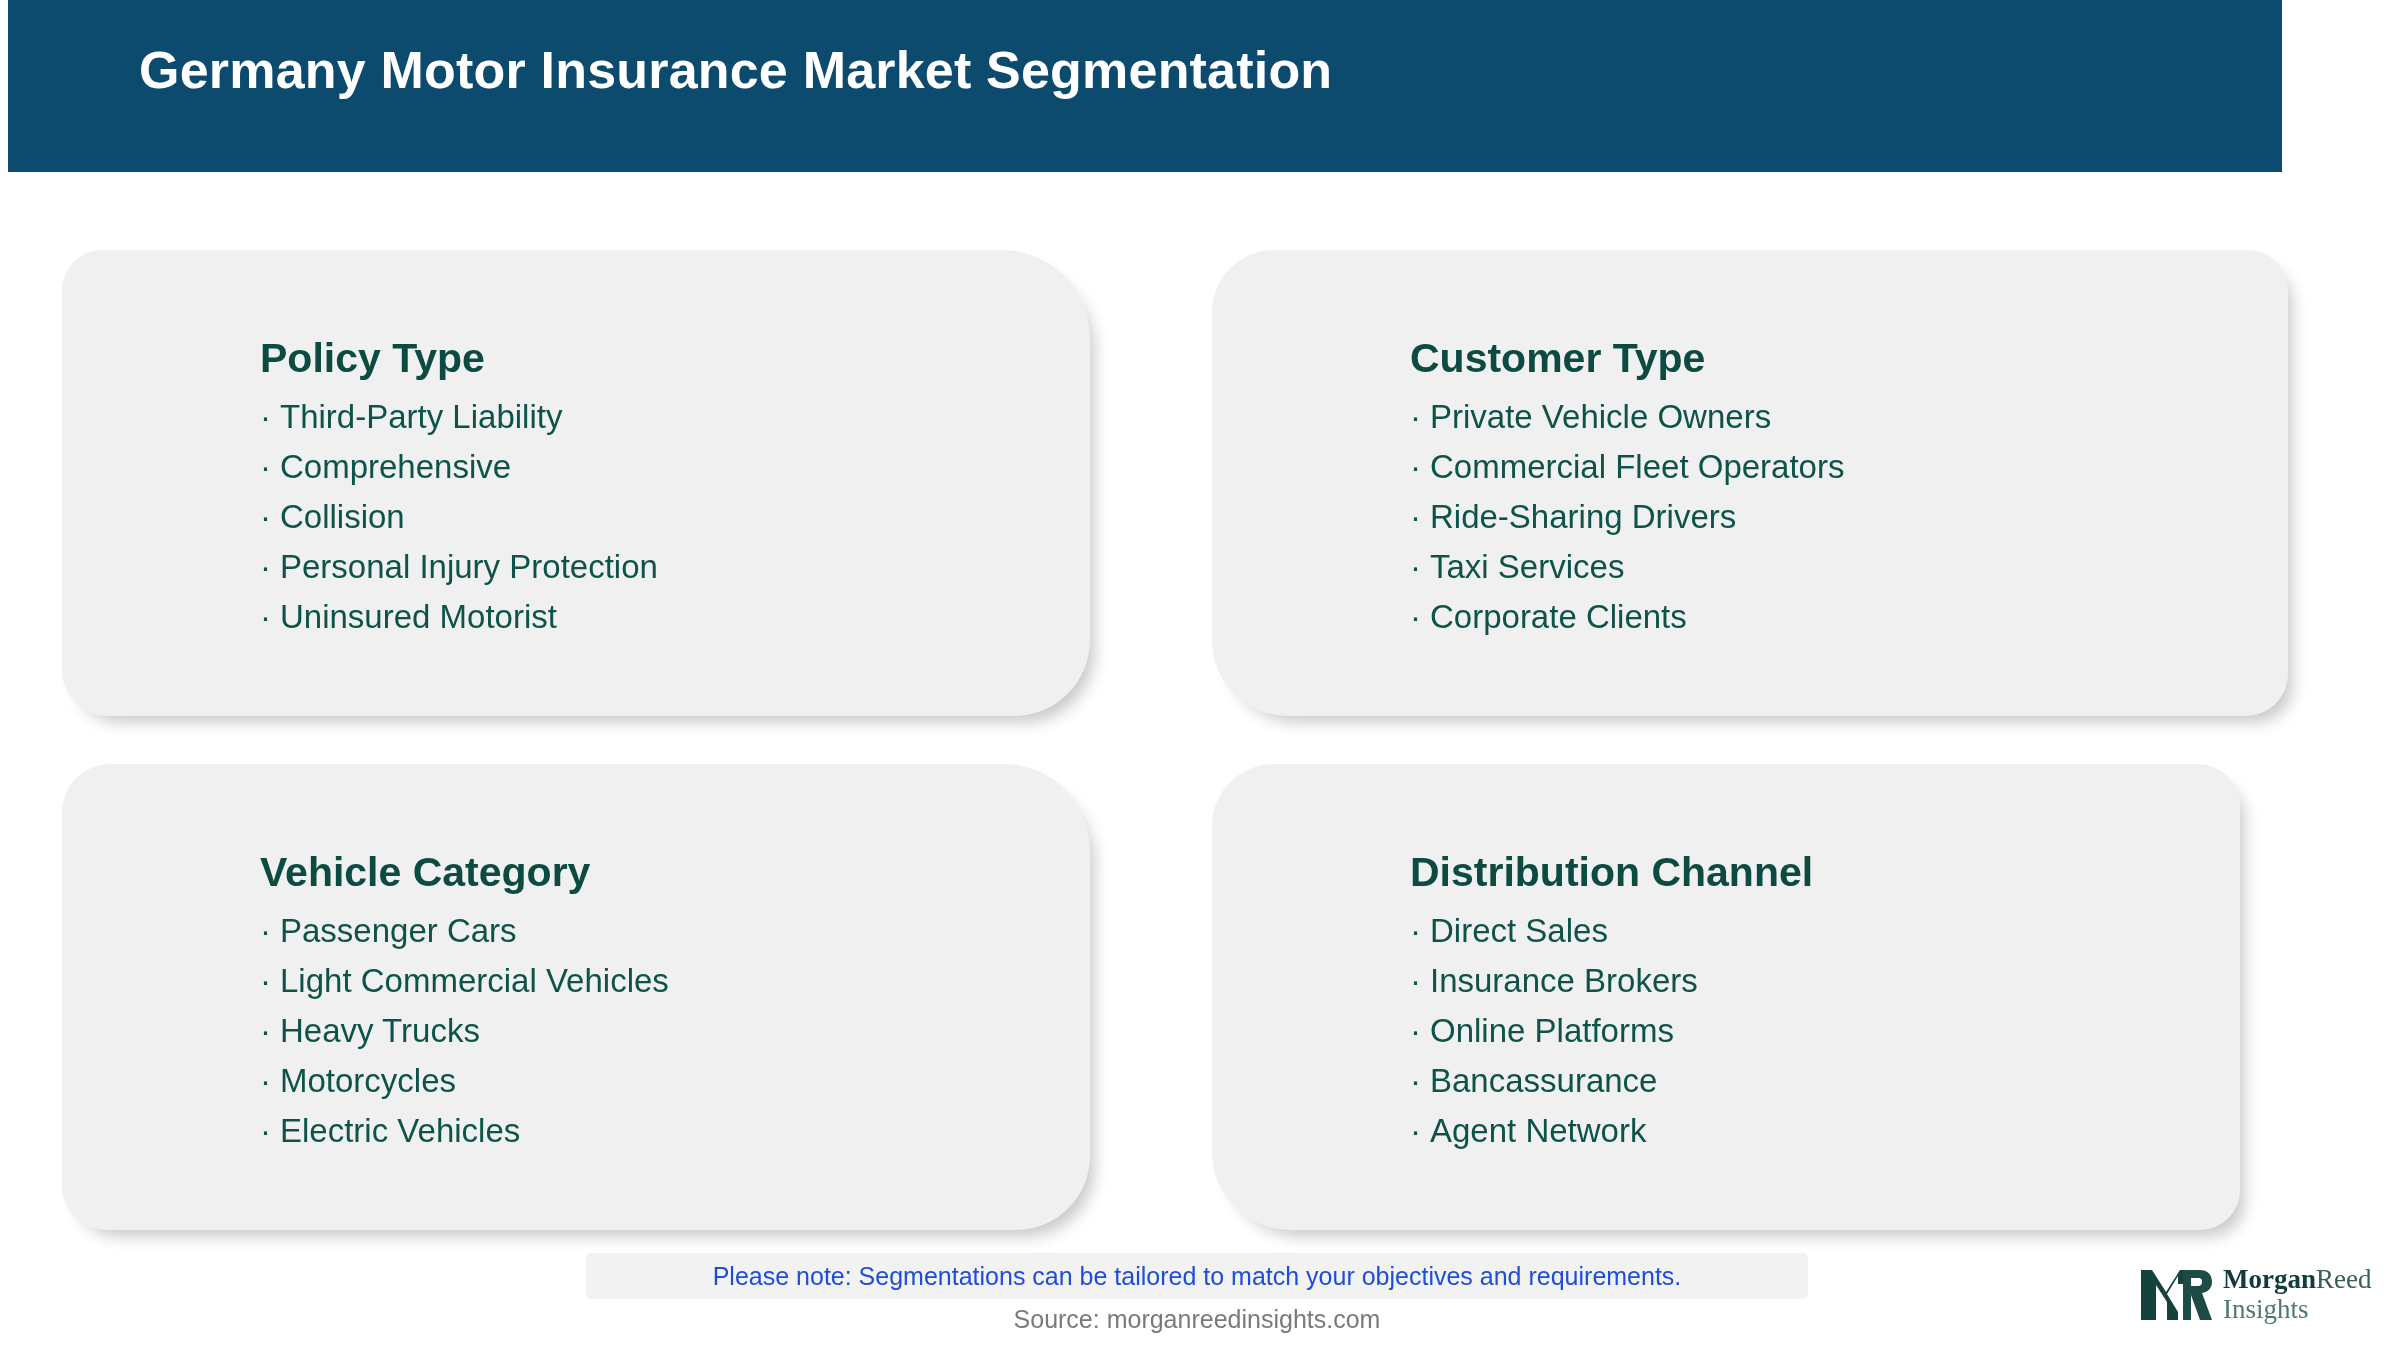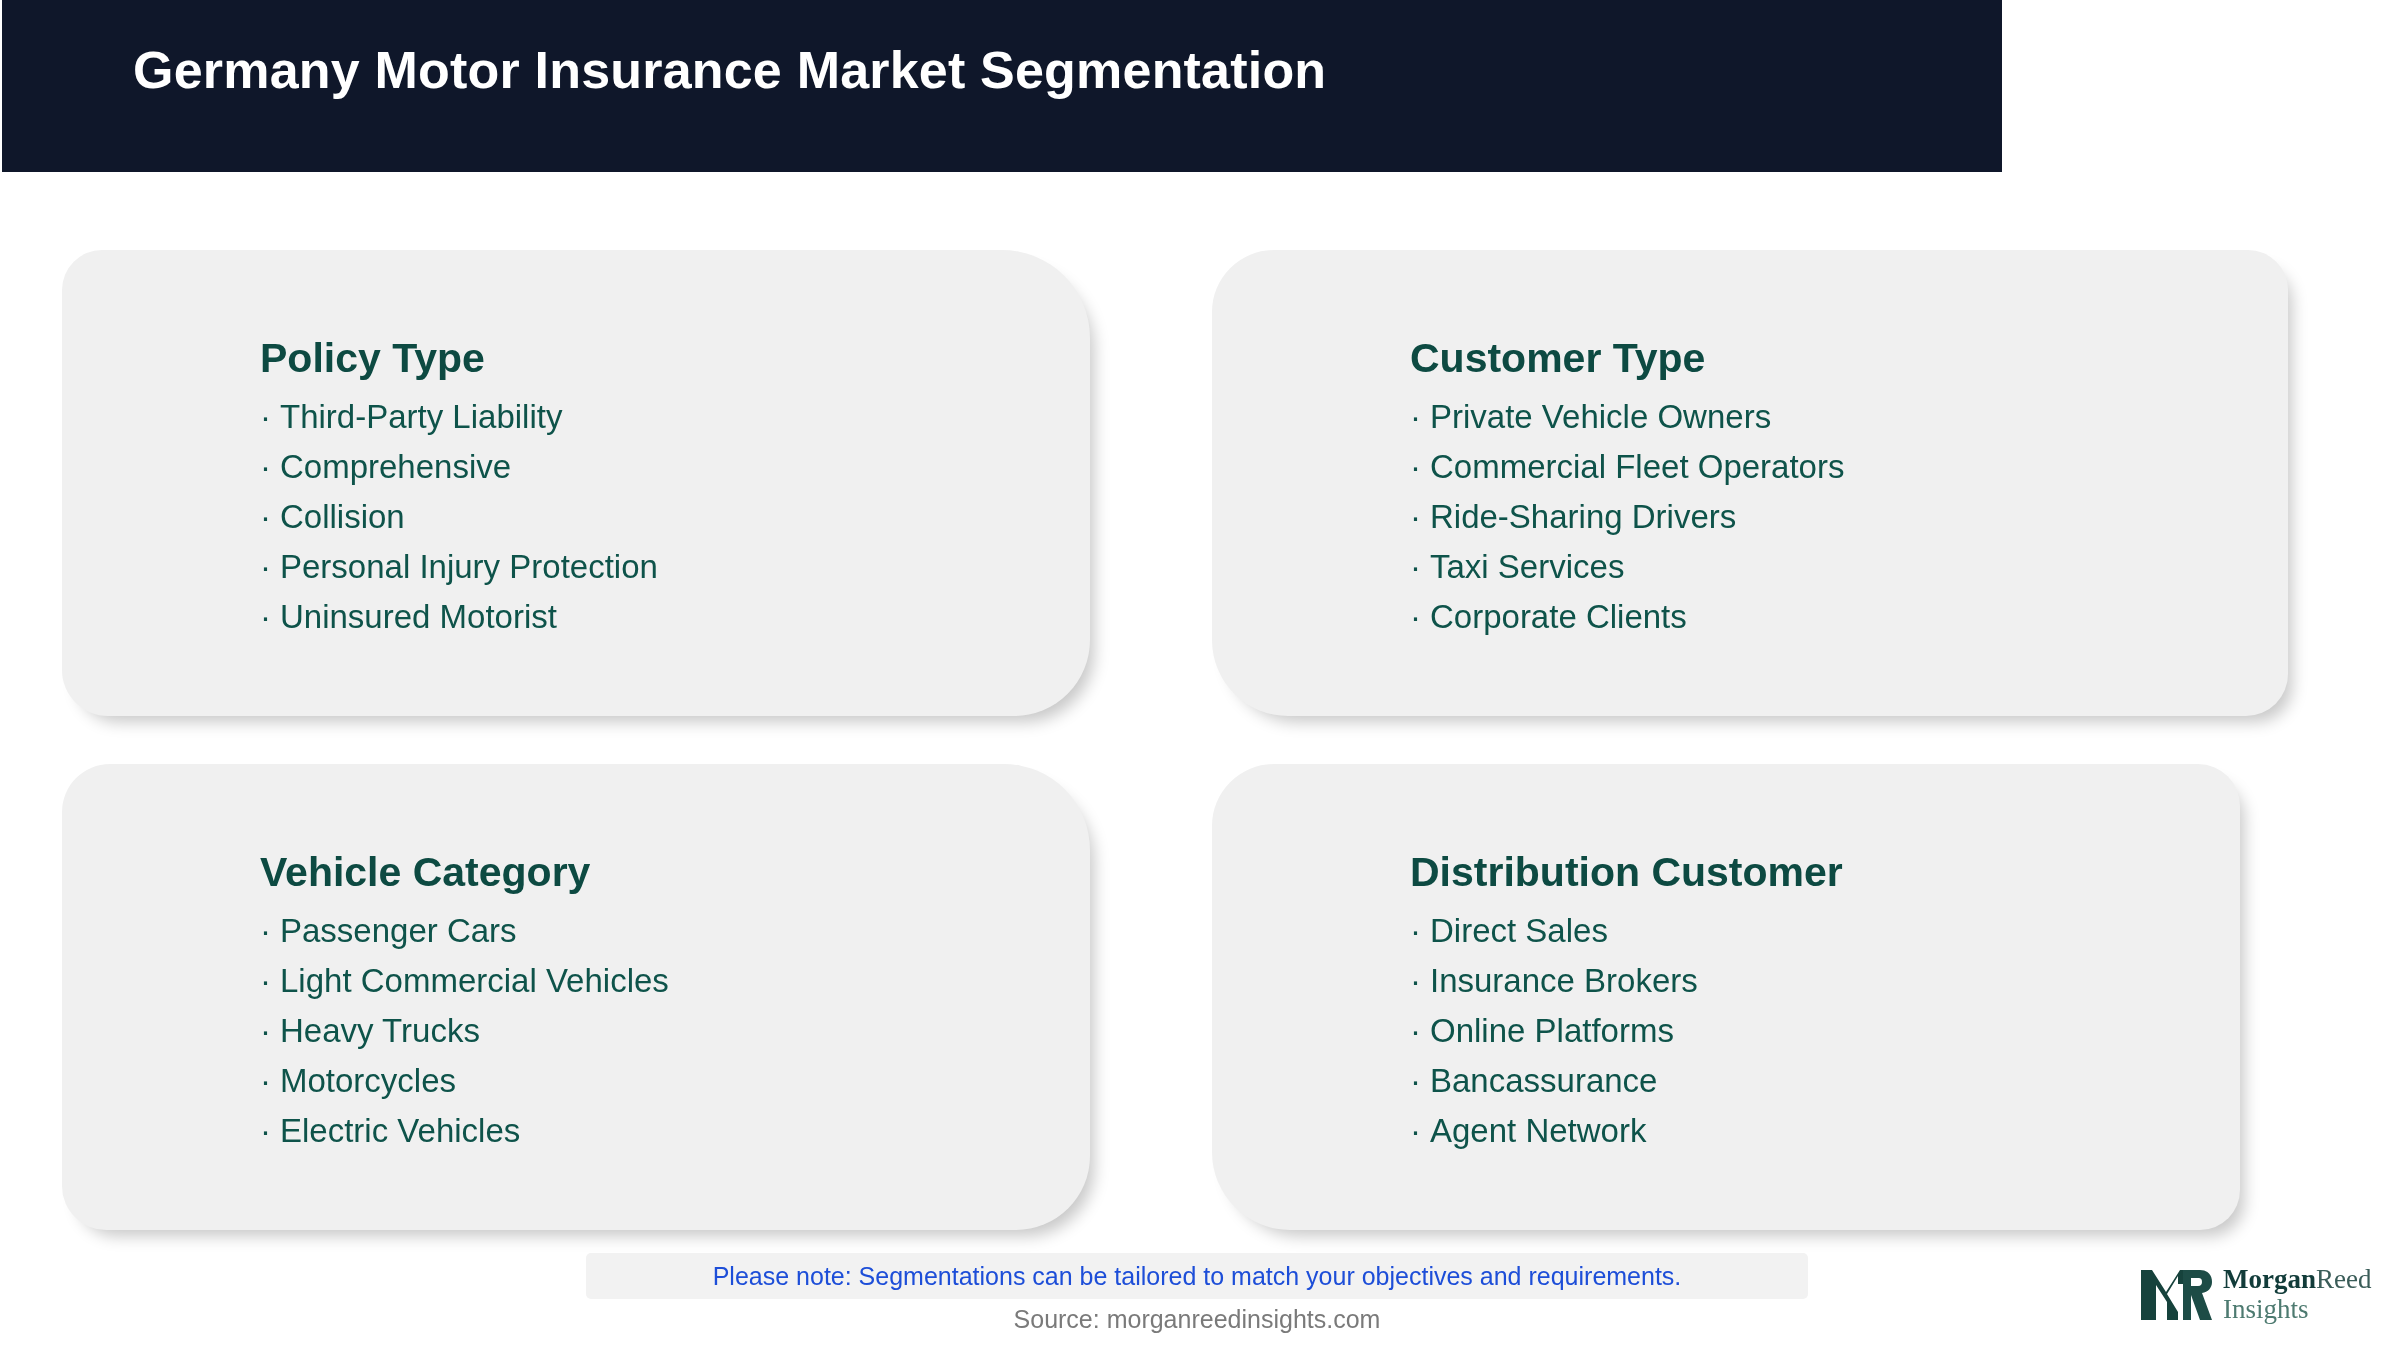--- a/index.html
+++ b/index.html
@@ -11,25 +11,25 @@
     height: 1350px;
     background: #ffffff;
     font-family: "Liberation Sans", sans-serif;
     overflow: hidden;
     position: relative;
   }
 
   
   .header-bar {
     position: absolute;
-    left: 2px;
-    top: 0;
-    width: 2000px;
+    left: 8px;
+    top: 0;
+    width: 2274px;
     height: 172px;
-    background: #0f172a;
+    background: #0c4a6e;
   }
   .header-title {
     position: absolute;
     left: 131px;
     top: 44px;
     font-size: 52px;
     font-weight: bold;
     color: #ffffff;
     letter-spacing: 0.2px;
     white-space: nowrap;
@@ -231,21 +231,21 @@
         <li><span class="bullet">·</span><span>Light Commercial Vehicles</span></li>
         <li><span class="bullet">·</span><span>Heavy Trucks</span></li>
         <li><span class="bullet">·</span><span>Motorcycles</span></li>
         <li><span class="bullet">·</span><span>Electric Vehicles</span></li>
       </ul>
     </div>
   </div>
 
   <div class="card card-4">
     <div class="card-inner">
-      <div class="card-title">Distribution Customer</div>
+      <div class="card-title">Distribution Channel</div>
       <ul class="card-list">
         <li><span class="bullet">·</span><span>Direct Sales</span></li>
         <li><span class="bullet">·</span><span>Insurance Brokers</span></li>
         <li><span class="bullet">·</span><span>Online Platforms</span></li>
         <li><span class="bullet">·</span><span>Bancassurance</span></li>
         <li><span class="bullet">·</span><span>Agent Network</span></li>
       </ul>
     </div>
   </div>
 

